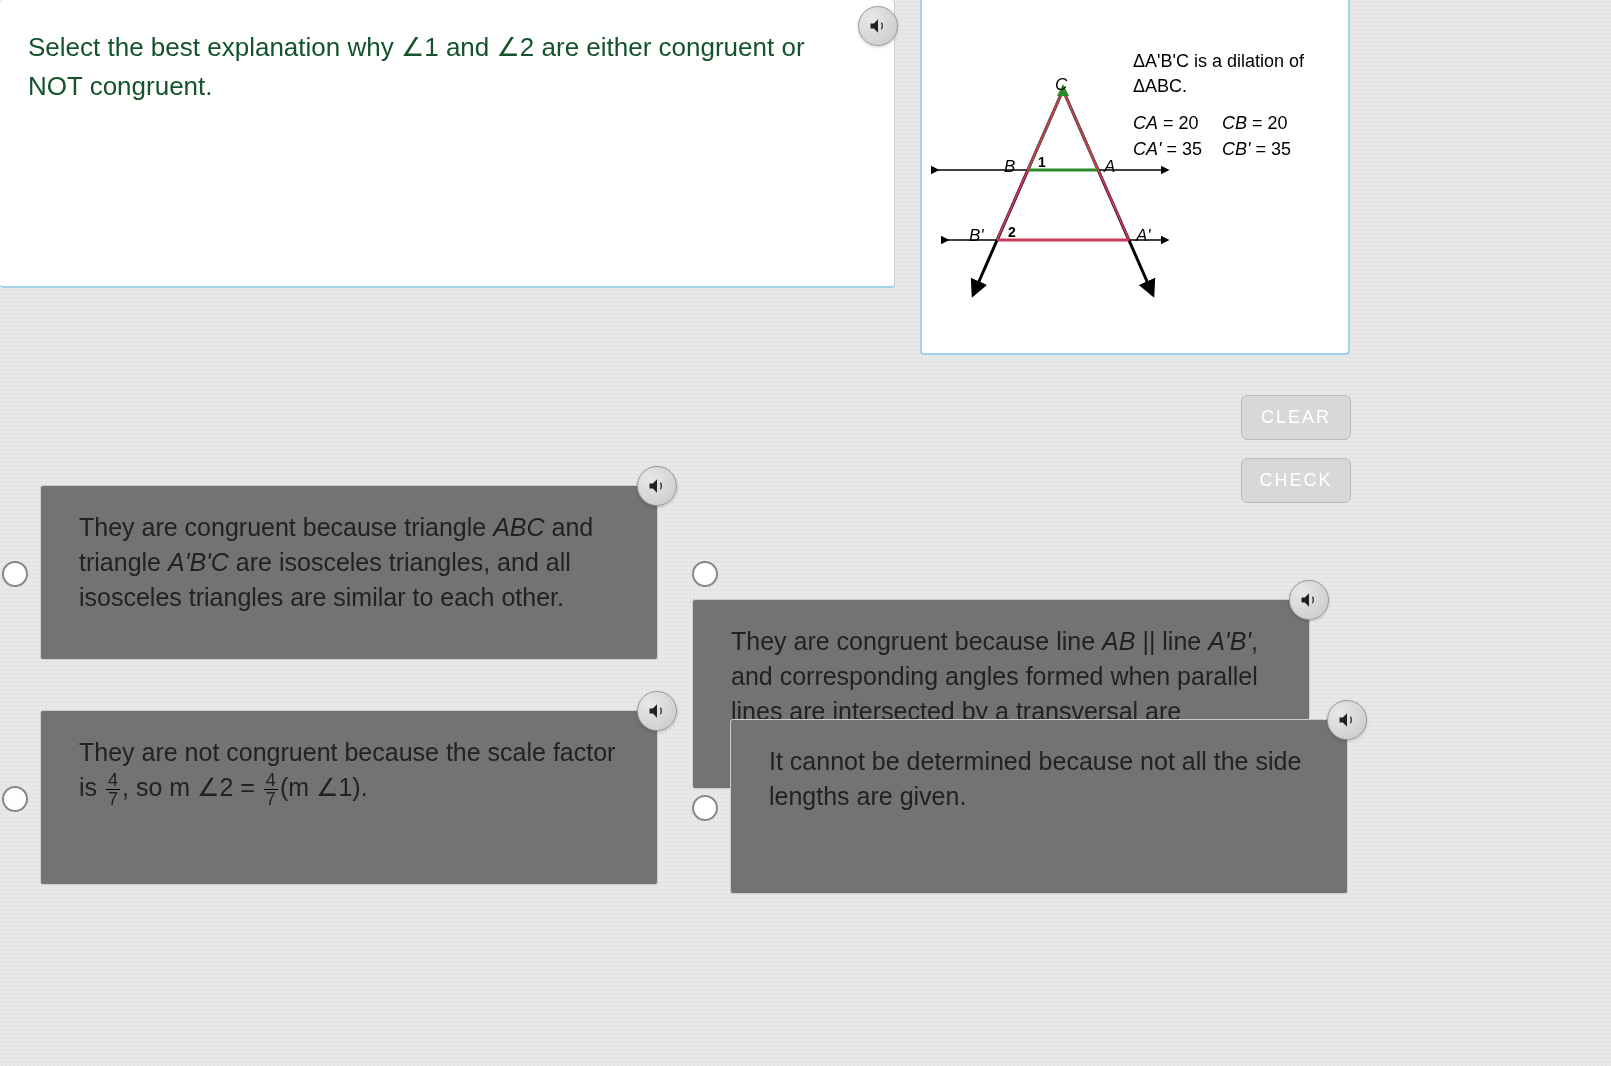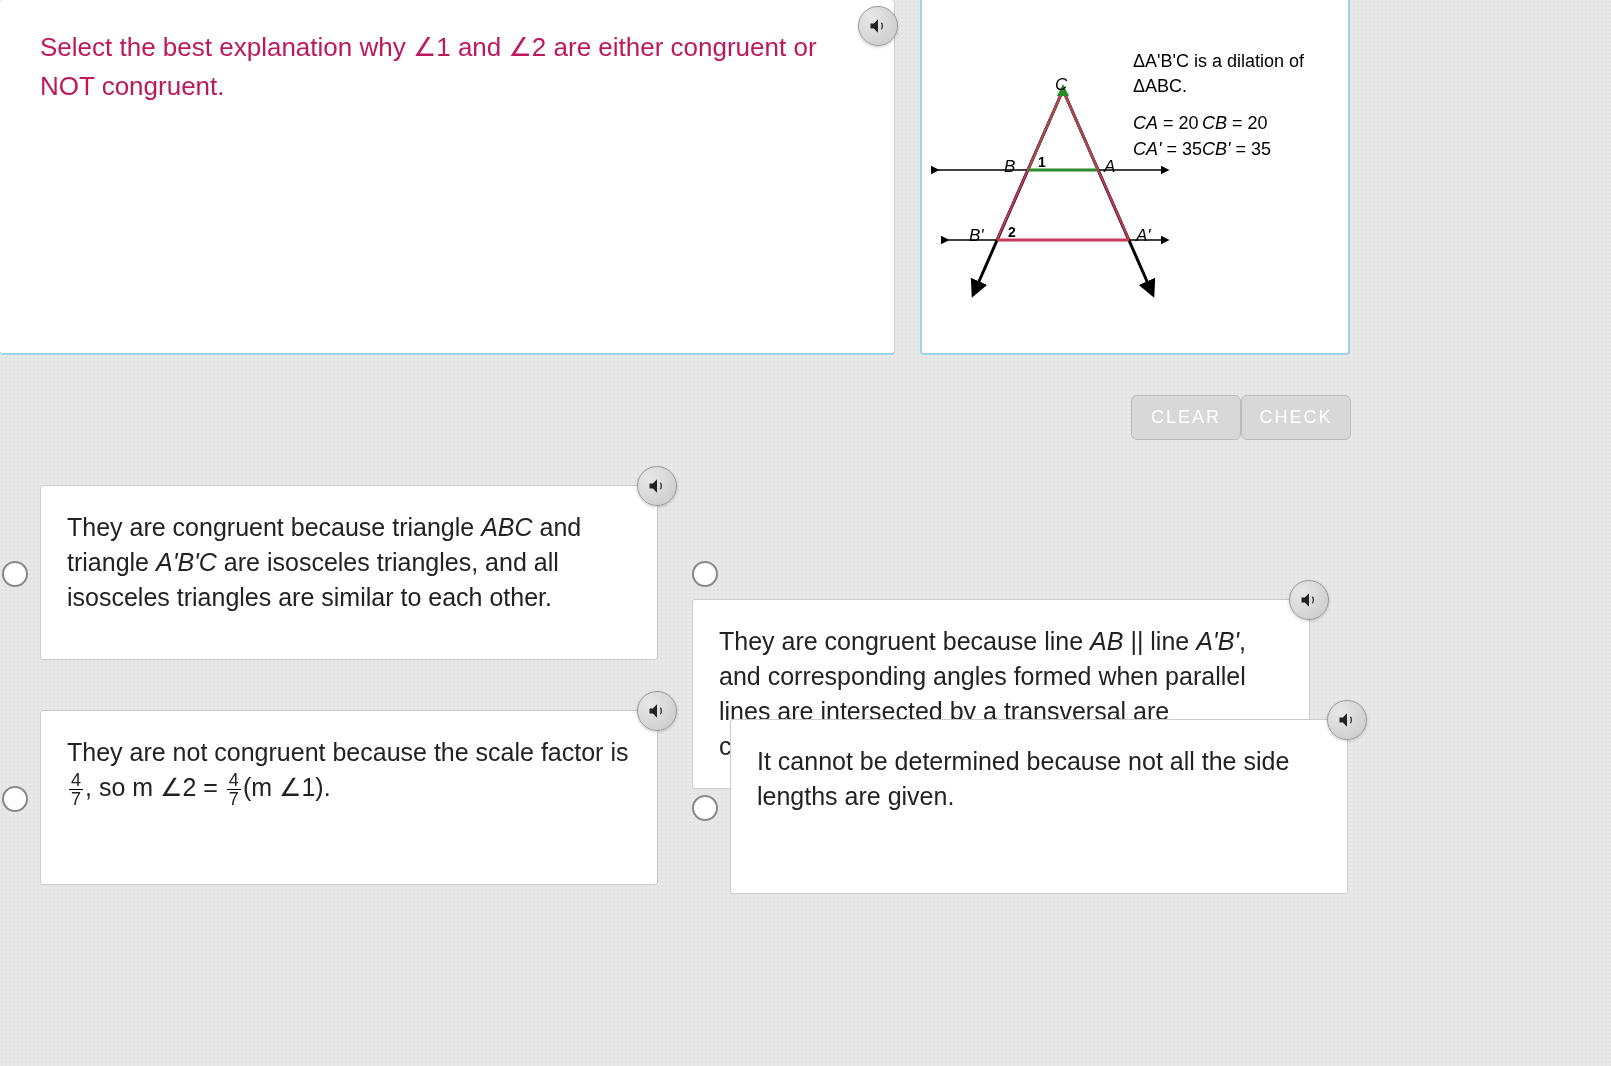--- a/index.html
+++ b/index.html
@@ -16,27 +16,27 @@
   .panel {
     background: #fff;
     border: 1px solid #ccc;
     border-radius: 4px;
     position: absolute;
   }
   .question-panel {
     left: 0px;
     top: 0px;
     width: 895px;
-    height: 355px;
+    height: 288px;
     border-top: none;
     border-left: none;
     border-bottom: 2px solid #9fd4e8;
-    padding: 28px 40px;
+    padding: 28px 28px;
     font-size: 26px;
-    color: #be185d;
+    color: #14532d;
     line-height: 1.5;
   }
   .figure-panel {
     left: 920px;
     top: 0px;
     width: 430px;
     height: 355px;
     border: 2px solid #9fd4e8;
     border-top: none;
     border-radius: 0 0 4px 4px;
@@ -54,20 +54,22 @@
     justify-content: center;
     cursor: pointer;
     box-shadow: 0 1px 3px rgba(0,0,0,0.2);
   }
   .speaker-btn svg { width: 20px; height: 20px; }
   .btn-row {
     position: absolute;
     right: 260px;
     top: 395px;
     display: flex;
+    gap: 18px;
+    flex-direction: column;
   }
   .action-btn {
     width: 110px;
     height: 45px;
     background: #d8d8d8;
     border: 1px solid #bbb;
     border-radius: 6px;
     color: #fff;
     font-size: 18px;
     letter-spacing: 2px;
@@ -86,24 +88,24 @@
     border: 2px solid #888;
     border-radius: 50%;
     background: #fff;
     margin-top: 76px;
     flex-shrink: 0;
     cursor: pointer;
   }
   .option-card {
     width: 618px;
     min-height: 175px;
-    background: #ffffff;
+    background: #737373;
     border: 1px solid #ccc;
     border-radius: 3px;
-    padding: 24px 26px;
+    padding: 24px 38px;
     font-size: 25px;
     color: #222;
     line-height: 1.4;
     position: relative;
   }
   .option-speaker {
     top: -20px;
     right: -20px;
   }
   .italic { font-style: italic; }
@@ -126,21 +128,21 @@
   }
   .fig-text.normal { font-style: normal; }
   .info-block {
     position: absolute;
     right: 20px;
     top: 36px;
     width: 195px;
     font-size: 18px;
     line-height: 1.4;
   }
-  .info-block .row2 { margin-top: 12px; display:flex; }
+  .info-block .row2 { margin-top: 12px; display:flex; gap:20px;}
 </style>
 </head>
 <body>
 
 <div class="panel question-panel">
   <span>Select the best explanation why </span><span>∠1</span><span> and </span><span>∠2</span><span> are either congruent or NOT congruent.</span>
 </div>
 <div class="speaker-btn" style="left:858px; top:6px;">
   <svg viewBox="0 0 24 24">
       <path d="M3 9v6h4l5 5V4L7 9H3z" fill="#222"></path>

